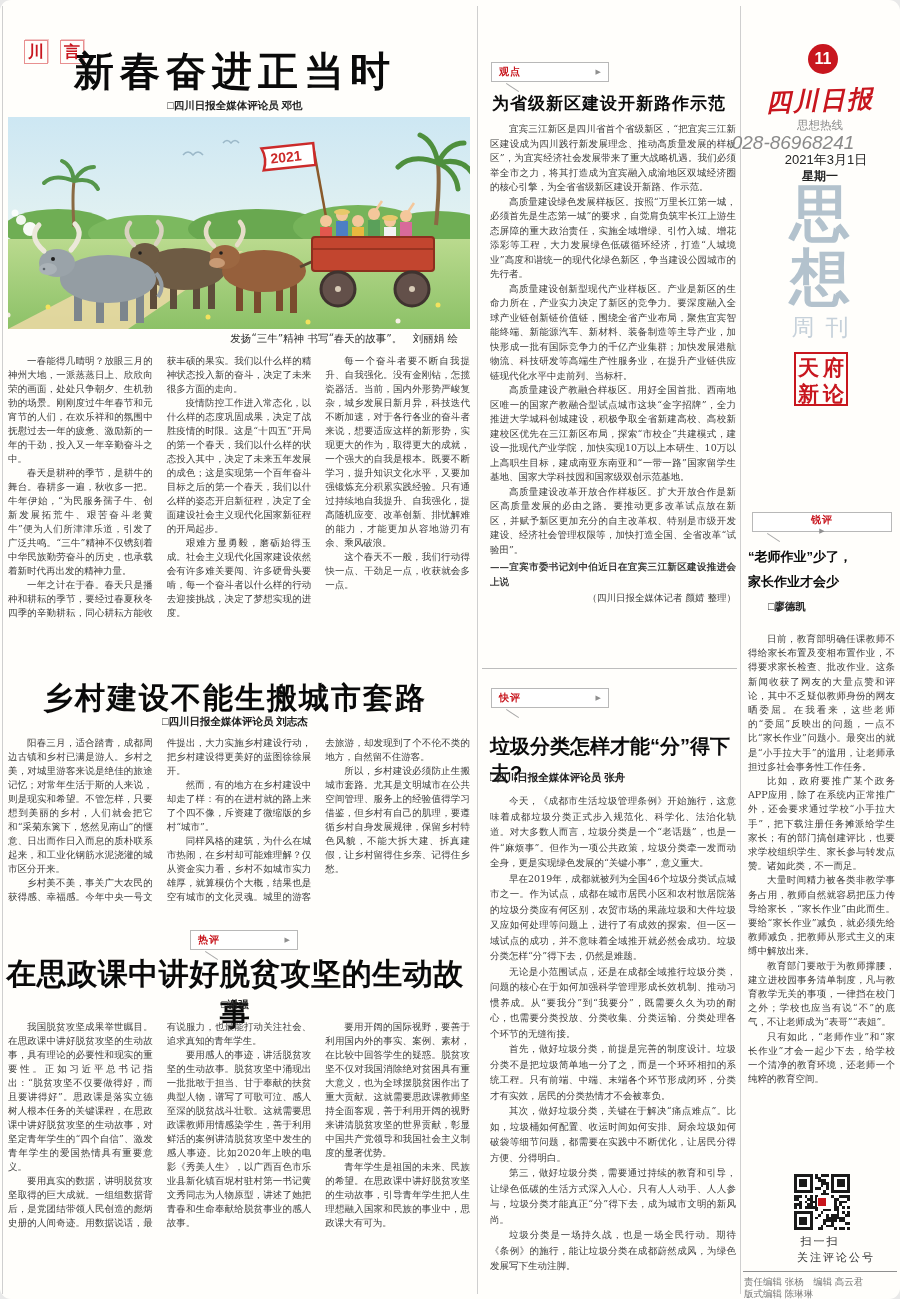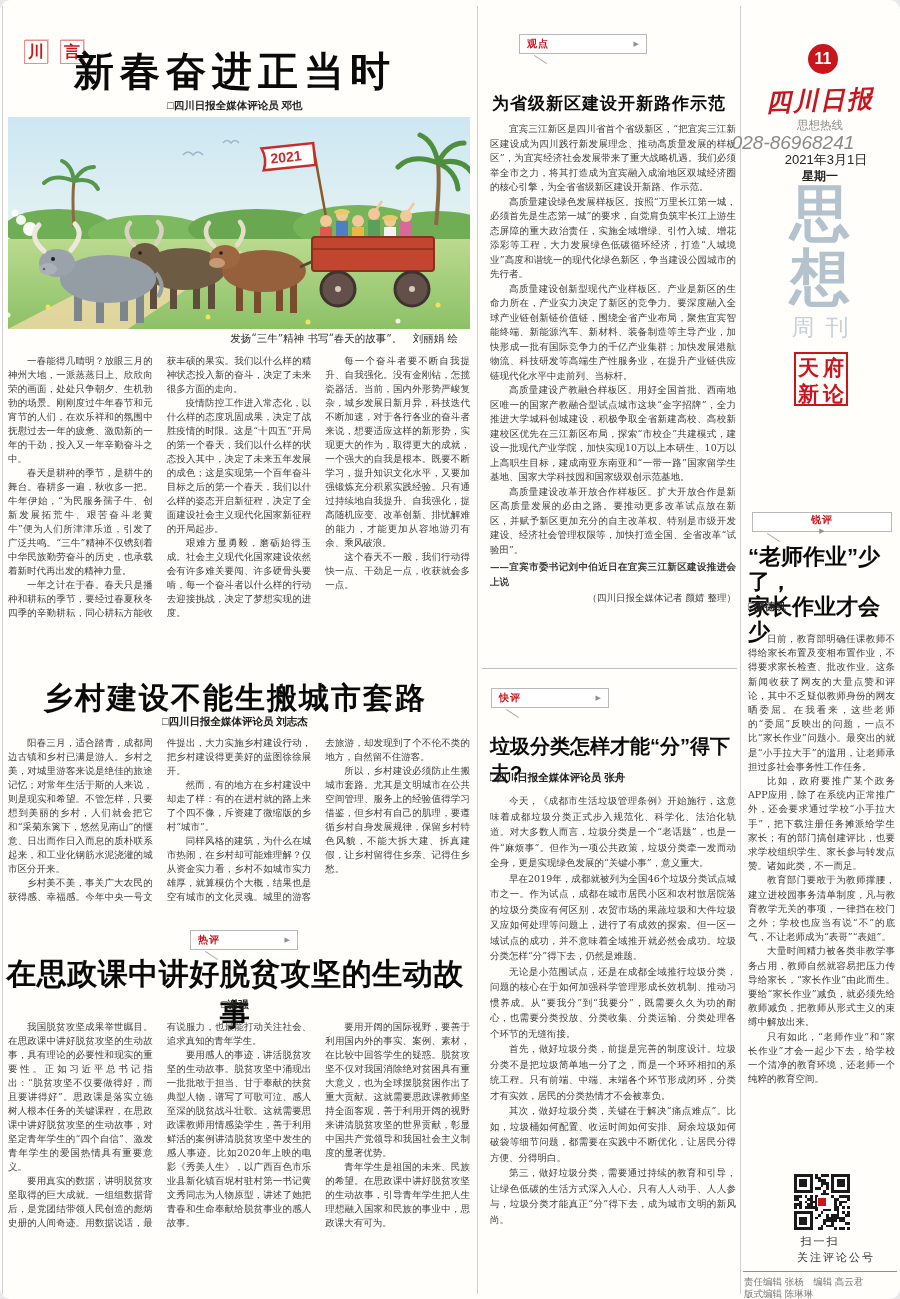--- a/index.html
+++ b/index.html
@@ -222,21 +222,21 @@
   <div class="abs headline center" style="left:0; top:954px; width:470px; font-size:30px; letter-spacing:0.5px;">在思政课中讲好脱贫攻坚的生动故事</div>
   <div class="abs byline center" style="left:0; top:998px; width:470px;">□谢强</div>
   <div class="abs body-text cols3" style="left:8px; top:1020px; width:462px; height:276px;">
     <p>我国脱贫攻坚成果举世瞩目。在思政课中讲好脱贫攻坚的生动故事，具有理论的必要性和现实的重要性。正如习近平总书记指出：“脱贫攻坚不仅要做得好，而且要讲得好”。思政课是落实立德树人根本任务的关键课程，在思政课中讲好脱贫攻坚的生动故事，对坚定青年学生的“四个自信”、激发青年学生的爱国热情具有重要意义。</p>
     <p>要用真实的数据，讲明脱贫攻坚取得的巨大成就。一组组数据背后，是党团结带领人民创造的彪炳史册的人间奇迹。用数据说话，最有说服力，也最能打动关注社会、追求真知的青年学生。</p>
     <p>要用感人的事迹，讲活脱贫攻坚的生动故事。脱贫攻坚中涌现出一批批敢于担当、甘于奉献的扶贫典型人物，谱写了可歌可泣、感人至深的脱贫战斗壮歌。这就需要思政课教师用情感染学生，善于利用鲜活的案例讲清脱贫攻坚中发生的感人事迹。比如2020年上映的电影《秀美人生》，以广西百色市乐业县新化镇百坭村驻村第一书记黄文秀同志为人物原型，讲述了她把青春和生命奉献给脱贫事业的感人故事。</p>
     <p>要用开阔的国际视野，要善于利用国内外的事实、案例、素材，在比较中回答学生的疑惑。脱贫攻坚不仅对我国消除绝对贫困具有重大意义，也为全球摆脱贫困作出了重大贡献。这就需要思政课教师坚持全面客观，善于利用开阔的视野来讲清脱贫攻坚的世界贡献，彰显中国共产党领导和我国社会主义制度的显著优势。</p>
     <p>青年学生是祖国的未来、民族的希望。在思政课中讲好脱贫攻坚的生动故事，引导青年学生把人生理想融入国家和民族的事业中，思政课大有可为。</p>
   </div>
 
-  <div class="bubble" style="left:491px; top:34px; width:128px;margin-left:28px;">
+  <div class="bubble" style="left:491px; top:62px; width:118px;">
     <span class="tag">观点</span>
     <span class="arr">▶</span>
   </div>
   <div class="abs headline center" style="left:482px; top:92px; width:254px; font-size:17px; letter-spacing:1px;">为省级新区建设开新路作示范</div>
   <div class="abs body-text" style="left:490px; top:122px; width:246px; height:502px; line-height:14.5px;">
     <p>宜宾三江新区是四川省首个省级新区，“把宜宾三江新区建设成为四川践行新发展理念、推动高质量发展的样板区”，为宜宾经济社会发展带来了重大战略机遇。我们必须举全市之力，将其打造成为宜宾融入成渝地区双城经济圈的核心引擎，为全省省级新区建设开新路、作示范。</p>
     <p>高质量建设绿色发展样板区。按照“万里长江第一城，必须首先是生态第一城”的要求，自觉肩负筑牢长江上游生态屏障的重大政治责任，实施全域增绿、引竹入城、增花添彩等工程，大力发展绿色低碳循环经济，打造“人城境业”高度和谐统一的现代化绿色新区，争当建设公园城市的先行者。</p>
     <p>高质量建设创新型现代产业样板区。产业是新区的生命力所在，产业实力决定了新区的竞争力。要深度融入全球产业链创新链价值链，围绕全省产业布局，聚焦宜宾智能终端、新能源汽车、新材料、装备制造等主导产业，加快形成一批有国际竞争力的千亿产业集群；加快发展港航物流、科技研发等高端生产性服务业，在提升产业链供应链现代化水平中走前列、当标杆。</p>
     <p>高质量建设产教融合样板区。用好全国首批、西南地区唯一的国家产教融合型试点城市这块“金字招牌”，全力推进大学城科创城建设，积极争取全省新建高校、高校新建校区优先在三江新区布局，探索“市校企”共建模式，建设一批现代产业学院，加快实现10万以上本研生、10万以上高职生目标，建成南亚东南亚和“一带一路”国家留学生基地、国家大学科技园和国家级双创示范基地。</p>
     <p>高质量建设改革开放合作样板区。扩大开放合作是新区高质量发展的必由之路。要推动更多改革试点放在新区，并赋予新区更加充分的自主改革权、特别是市级开发建设、经济社会管理权限等，加快打造全国、全省改革“试验田”。</p>
@@ -252,20 +252,21 @@
   </div>
   <div class="abs headline" style="left:490px; top:733px; width:250px; font-size:20px;">垃圾分类怎样才能“分”得下去?</div>
   <div class="abs byline" style="left:490px; top:771px; text-align:left;">□四川日报全媒体评论员 张舟</div>
   <div class="abs body-text" style="left:490px; top:793px; width:246px; height:500px; line-height:15.5px;">
     <p>今天，《成都市生活垃圾管理条例》开始施行，这意味着成都垃圾分类正式步入规范化、科学化、法治化轨道。对大多数人而言，垃圾分类是一个“老话题”，也是一件“麻烦事”。但作为一项公共政策，垃圾分类牵一发而动全身，更是实现绿色发展的“关键小事”，意义重大。</p>
     <p>早在2019年，成都就被列为全国46个垃圾分类试点城市之一。作为试点，成都在城市居民小区和农村散居院落的垃圾分类应有何区别，农贸市场的果蔬垃圾和大件垃圾又应如何处理等问题上，进行了有成效的探索。但一区一域试点的成功，并不意味着全域推开就必然会成功。垃圾分类怎样“分”得下去，仍然是难题。</p>
     <p>无论是小范围试点，还是在成都全域推行垃圾分类，问题的核心在于如何加强科学管理形成长效机制、推动习惯养成。从“要我分”到“我要分”，既需要久久为功的耐心，也需要分类投放、分类收集、分类运输、分类处理各个环节的无缝衔接。</p>
     <p>首先，做好垃圾分类，前提是完善的制度设计。垃圾分类不是把垃圾简单地一分了之，而是一个环环相扣的系统工程。只有前端、中端、末端各个环节形成闭环，分类才有实效，居民的分类热情才不会被辜负。</p>
     <p>其次，做好垃圾分类，关键在于解决“痛点难点”。比如，垃圾桶如何配置、收运时间如何安排、厨余垃圾如何破袋等细节问题，都需要在实践中不断优化，让居民分得方便、分得明白。</p>
     <p>第三，做好垃圾分类，需要通过持续的教育和引导，让绿色低碳的生活方式深入人心。只有人人动手、人人参与，垃圾分类才能真正“分”得下去，成为城市文明的新风尚。</p>
+    <p>垃圾分类是一场持久战，也是一场全民行动。期待《条例》的施行，能让垃圾分类在成都蔚然成风，为绿色发展写下生动注脚。</p>
   </div>
 
   <div class="abs pagenum" style="left:808px; top:44px;">11</div>
   <div class="abs logo center" style="left:745px; top:84px; width:150px;">四川日报</div>
   <div class="abs sans center gray" style="left:745px; top:118px; width:150px; font-size:11.5px;">思想热线</div>
   <div class="abs sans center gray" style="left:718px; top:132px; width:150px; font-size:19px;font-style:italic;">028-86968241</div>
   <div class="abs sans center" style="left:751px; top:151px; width:150px; font-size:13px; font-weight:normal;">2021年3月1日</div>
   <div class="abs sans center" style="left:745px; top:168px; width:150px; font-size:12px; font-weight:bold;">星期一</div>
 
   <div class="abs bigchar center" style="left:745px; top:182px; width:150px;">思</div>
@@ -276,30 +277,30 @@
     <span>天</span>
     <span>府</span>
     <span>新</span>
     <span>论</span>
   </div>
 
   <div class="bubble" style="left:752px; top:512px; width:140px;flex-direction:column;">
     <span class="tag">锐评</span>
     <span class="arr">▶</span>
   </div>
-  <div class="abs headline" style="left:748px; top:544px; width:150px; font-size:22px; line-height:25px;">
+  <div class="abs headline" style="left:748px; top:544px; width:150px; font-size:13px; line-height:25px;">
     <div>“老师作业”少了，</div>
     <div>家长作业才会少</div>
   </div>
-  <div class="abs byline" style="left:748px; top:600px; text-align:left;">□廖德凯</div>
+  <div class="abs byline" style="left:768px; top:600px; text-align:left;">□廖德凯</div>
   <div class="abs body-text" style="left:748px; top:632px; width:147px; height:530px; line-height:14.2px;">
     <p>日前，教育部明确任课教师不得给家长布置及变相布置作业，不得要求家长检查、批改作业。这条新闻收获了网友的大量点赞和评论，其中不乏疑似教师身份的网友晒委屈。在我看来，这些老师的“委屈”反映出的问题，一点不比“家长作业”问题小。最突出的就是“小手拉大手”的滥用，让老师承担过多社会事务性工作任务。</p>
     <p>比如，政府要推广某个政务APP应用，除了在系统内正常推广外，还会要求通过学校“小手拉大手”，把下载注册任务摊派给学生家长；有的部门搞创建评比，也要求学校组织学生、家长参与转发点赞。诸如此类，不一而足。</p>
+    <p>大量时间精力被各类非教学事务占用，教师自然就容易把压力传导给家长，“家长作业”由此而生。要给“家长作业”减负，就必须先给教师减负，把教师从形式主义的束缚中解放出来。</p>
     <p>教育部门要敢于为教师撑腰，建立进校园事务清单制度，凡与教育教学无关的事项，一律挡在校门之外；学校也应当有说“不”的底气，不让老师成为“表哥”“表姐”。</p>
-    <p>大量时间精力被各类非教学事务占用，教师自然就容易把压力传导给家长，“家长作业”由此而生。要给“家长作业”减负，就必须先给教师减负，把教师从形式主义的束缚中解放出来。</p>
     <p>只有如此，“老师作业”和“家长作业”才会一起少下去，给学校一个清净的教育环境，还老师一个纯粹的教育空间。</p>
   </div>
 
   <div class="abs" style="left:794px; top:1174px; width:56px; height:56px;">
     <svg id="qr-svg" width="56" height="56" viewBox="0 0 21 21" shape-rendering="crispEdges">
         <rect x="0" y="0" width="21" height="21" fill="#ffffff"></rect>
         <rect x="8" y="0" width="1" height="1" fill="#1a1a1a"></rect>
         <rect x="10" y="0" width="1" height="1" fill="#1a1a1a"></rect>
         <rect x="11" y="0" width="1" height="1" fill="#1a1a1a"></rect>
         <rect x="12" y="0" width="1" height="1" fill="#1a1a1a"></rect>

